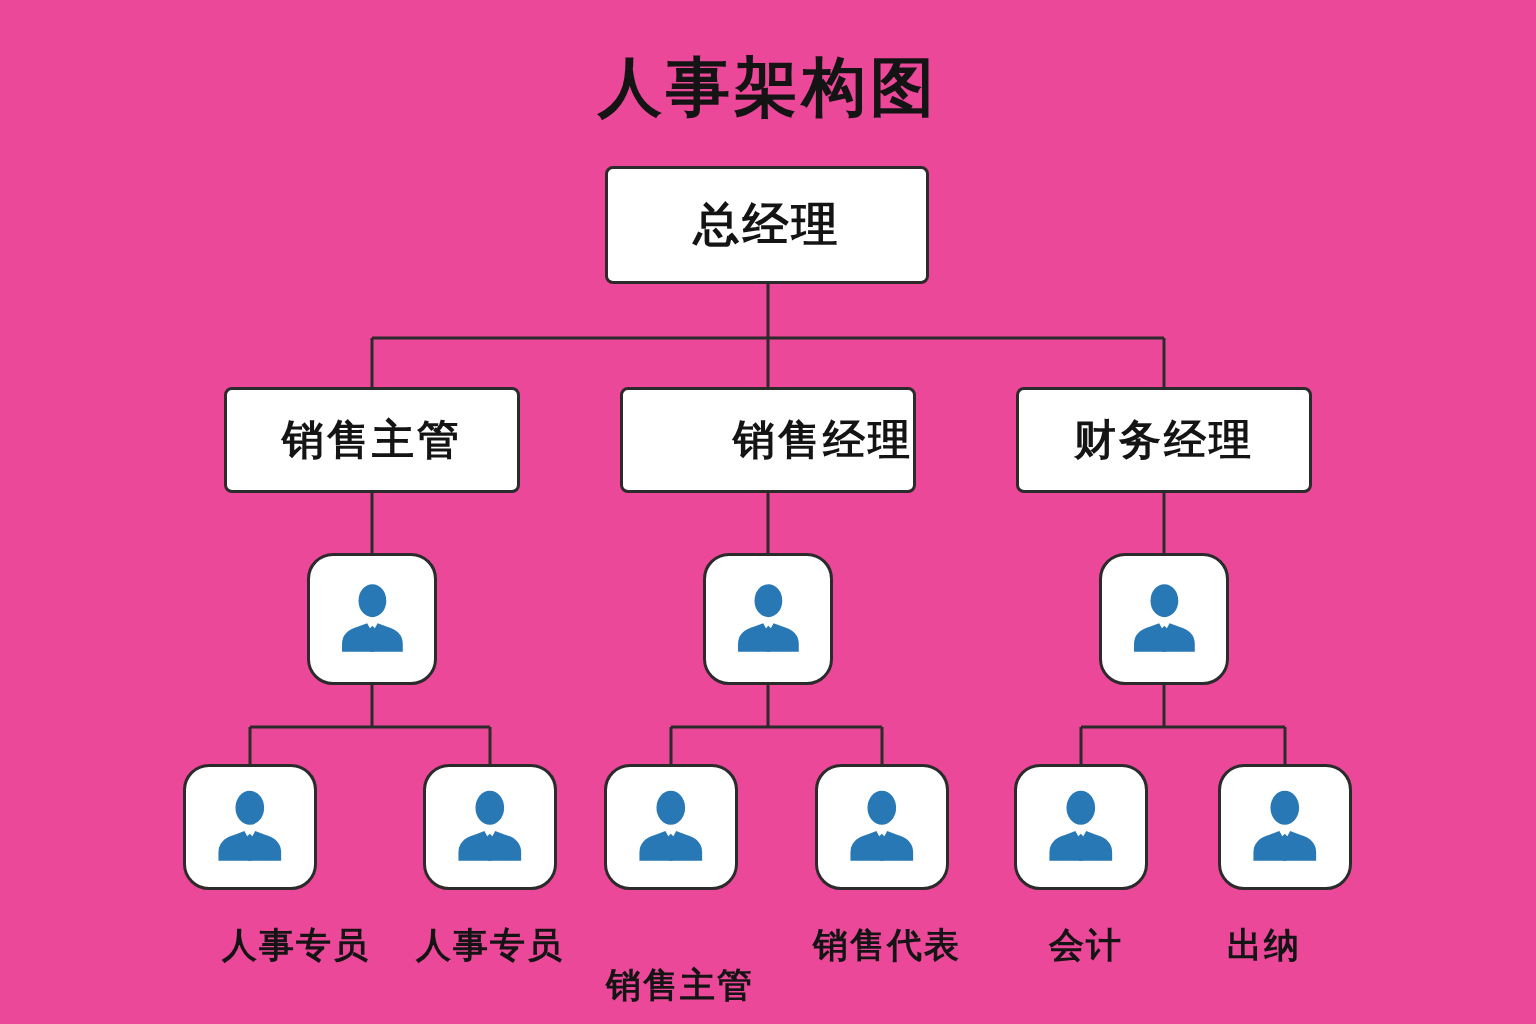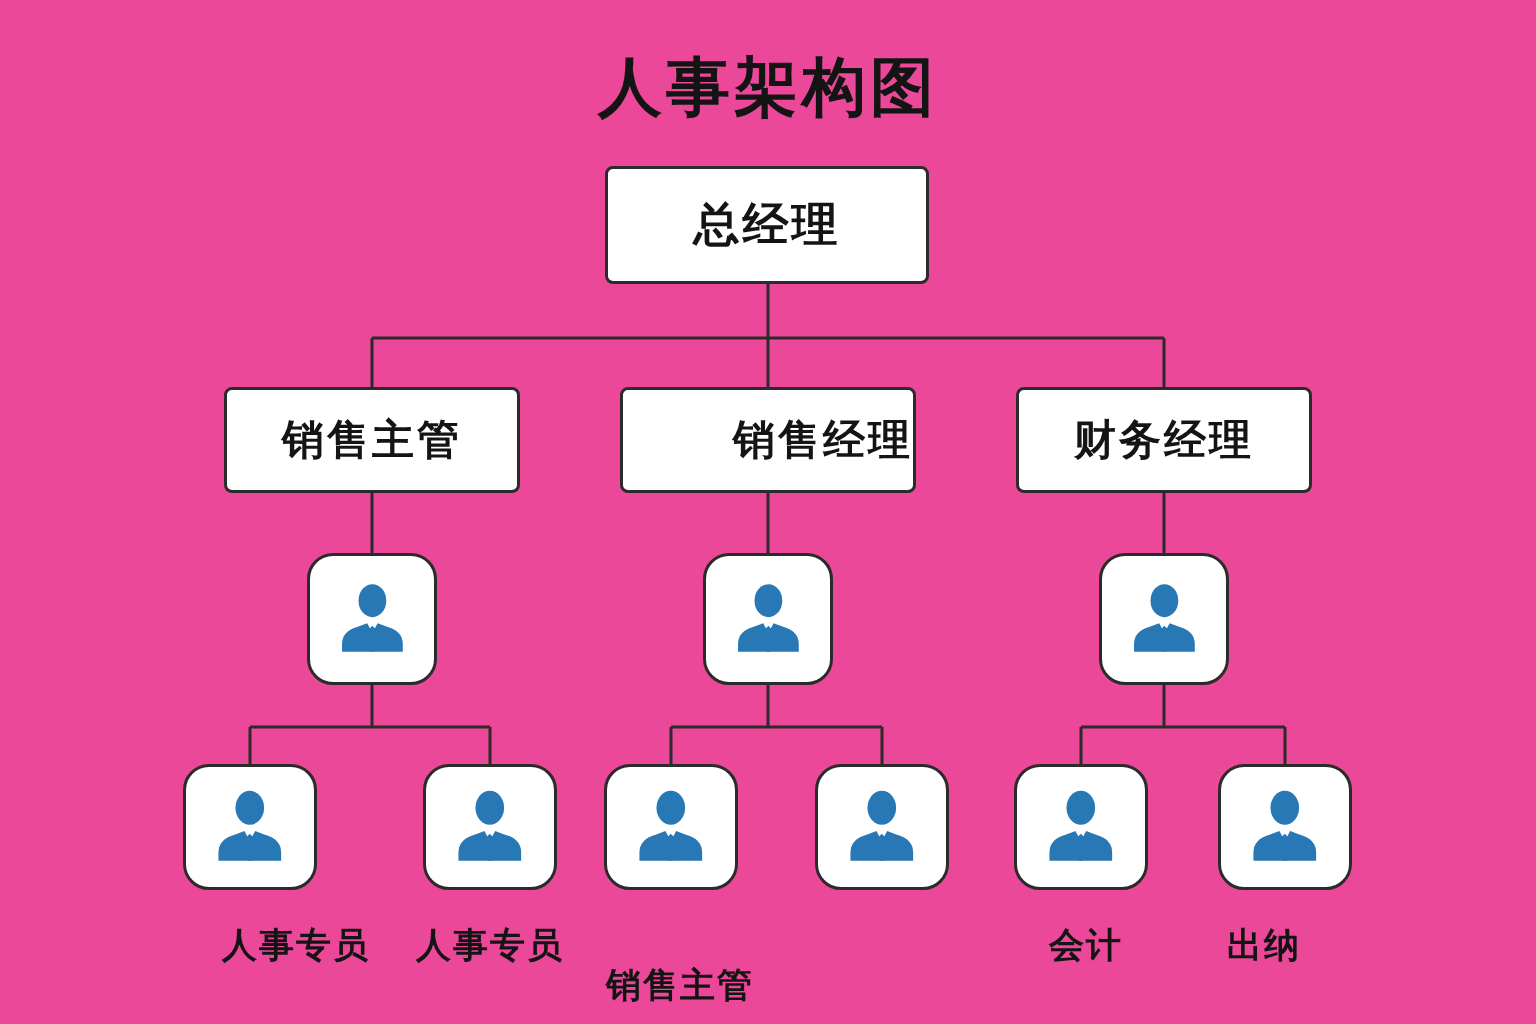--- a/index.html
+++ b/index.html
@@ -215,16 +215,17 @@
     <svg viewBox="0 0 100 100" xmlns="http://www.w3.org/2000/svg">
       <ellipse class="person-fill" cx="50" cy="29" rx="16" ry="19"></ellipse>
       <path class="person-fill" d="M15,88 L15,79 Q15,64 33,59 L44,55 L50,66 L56,55 L67,59 Q85,64 85,79 L85,88 Z"></path>
       <path class="person-fill" d="M50,58 L45,63 L48,88 L52,88 L55,63 Z"></path>
     </svg>
   </div>
 
   <div class="leaf-label leaf-1">人事专员</div>
   <div class="leaf-label leaf-2">人事专员</div>
   <div class="leaf-label leaf-3">销售主管</div>
+  <div class="leaf-label leaf-4">销售代表</div>
   <div class="leaf-label leaf-5">会计</div>
   <div class="leaf-label leaf-6">出纳</div>
 
 </div>
 
 </body></html>

